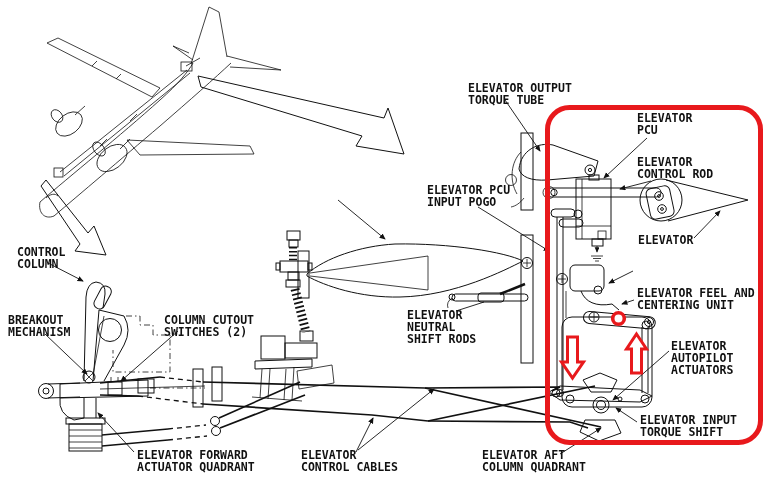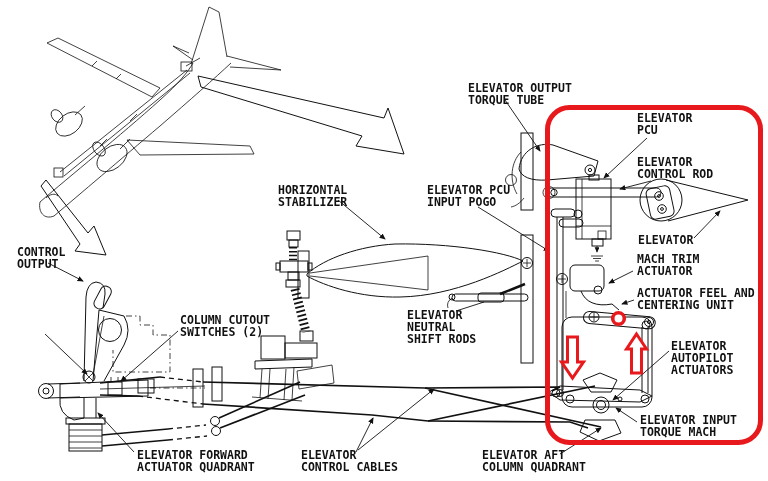--- a/index.html
+++ b/index.html
@@ -239,46 +239,44 @@
 
   <g>
     <rect class="red" x="547.5" y="107.5" width="213" height="335" rx="22" stroke-width="5"></rect>
     <circle cx="618.5" cy="318.5" r="5.8" fill="#ffffff" stroke="#e8191c" stroke-width="3.6"></circle>
     <path d="M567.5,337 L577.5,337 L577.5,362 L583.5,362 L572.5,378 L561.5,362 L567.5,362 Z" fill="#ffffff" stroke="#e8191c" stroke-width="3" stroke-linejoin="miter"></path>
     <path d="M636.5,334 L646.5,349 L641.5,349 L641.5,373 L631.5,373 L631.5,349 L626.5,349 Z" fill="#ffffff" stroke="#e8191c" stroke-width="3" stroke-linejoin="miter"></path>
   </g>
 </svg>
 
 <div class="lbl" style="left:17px;top:246px">CONTROL
-OUTPUT</div>
-<div class="lbl" style="left:180px;top:314px">COLUMN CUTOUT
+COLUMN</div>
+<div class="lbl" style="left:8px;top:314px">BREAKOUT
+MECHANISM</div>
+<div class="lbl" style="left:164px;top:314px">COLUMN CUTOUT
 SWITCHES (2)</div>
-<div class="lbl" style="left:278px;top:184px">HORIZONTAL
-STABILIZER</div>
 <div class="lbl" style="left:468px;top:82px">ELEVATOR OUTPUT
 TORQUE TUBE</div>
 <div class="lbl" style="left:427px;top:184px">ELEVATOR PCU
 INPUT POGO</div>
 <div class="lbl" style="left:637px;top:112px">ELEVATOR
 PCU</div>
 <div class="lbl" style="left:637px;top:156px">ELEVATOR
 CONTROL ROD</div>
 <div class="lbl" style="left:638px;top:234px">ELEVATOR</div>
-<div class="lbl" style="left:637px;top:253px">MACH TRIM
-ACTUATOR</div>
-<div class="lbl" style="left:637px;top:287px">ACTUATOR FEEL AND
+<div class="lbl" style="left:637px;top:287px">ELEVATOR FEEL AND
 CENTERING UNIT</div>
 <div class="lbl" style="left:407px;top:309px">ELEVATOR
 NEUTRAL
 SHIFT RODS</div>
 <div class="lbl" style="left:671px;top:340px">ELEVATOR
 AUTOPILOT
 ACTUATORS</div>
 <div class="lbl" style="left:640px;top:414px">ELEVATOR INPUT
-TORQUE MACH</div>
+TORQUE SHIFT</div>
 <div class="lbl" style="left:482px;top:449px">ELEVATOR AFT
 COLUMN QUADRANT</div>
 <div class="lbl" style="left:301px;top:449px">ELEVATOR
 CONTROL CABLES</div>
 <div class="lbl" style="left:137px;top:449px">ELEVATOR FORWARD
 ACTUATOR QUADRANT</div>
 
 </div>
 
 </body></html>

